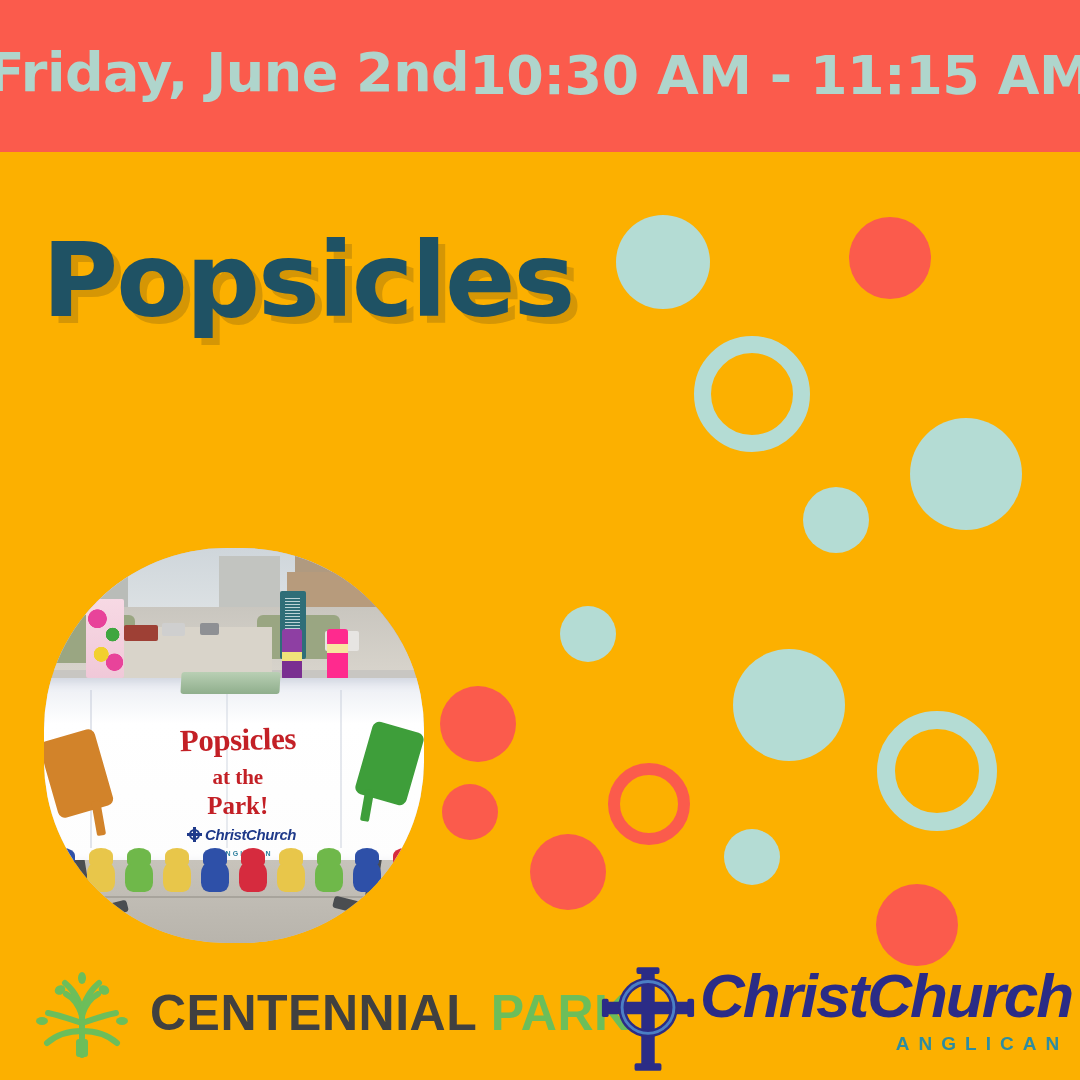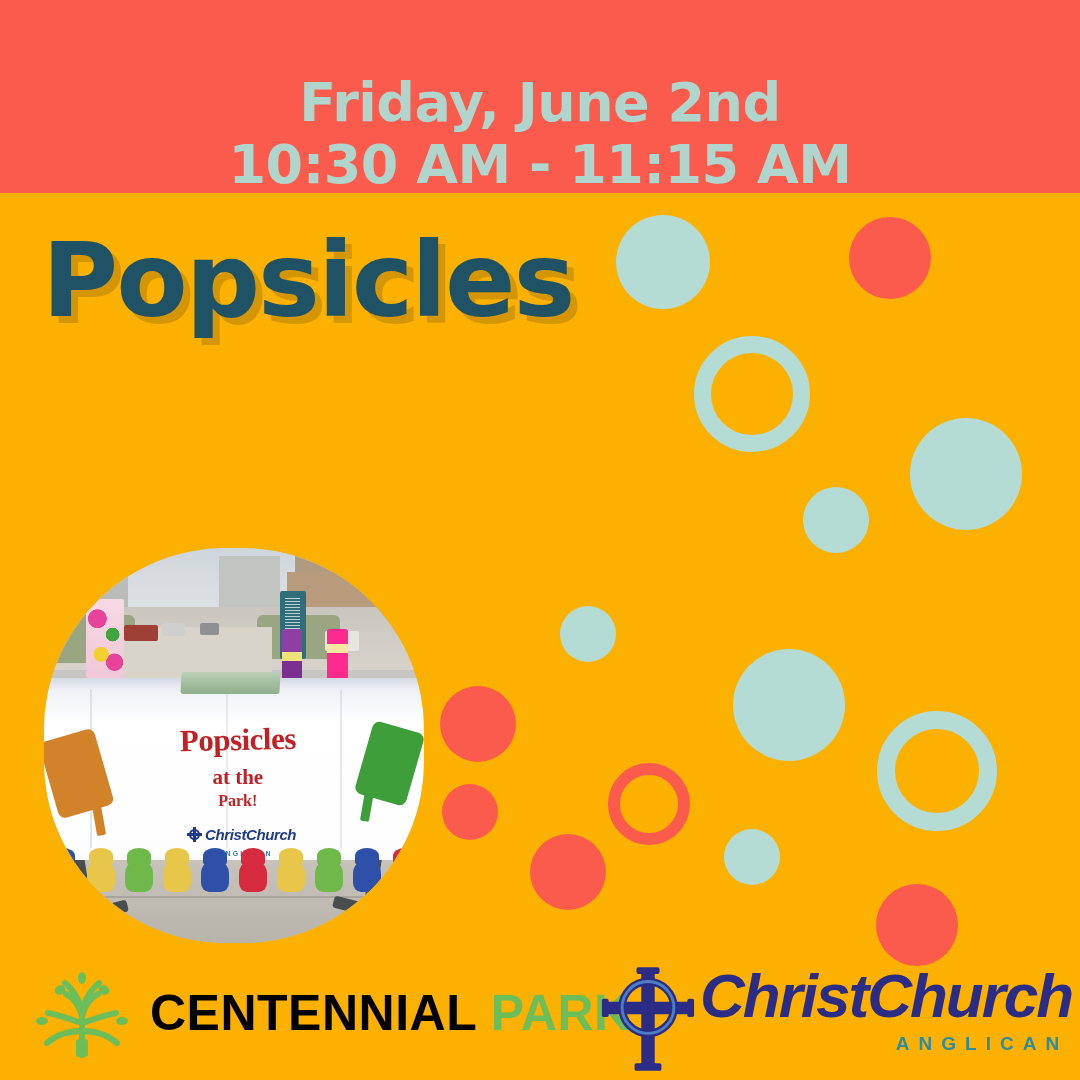--- a/index.html
+++ b/index.html
@@ -11,24 +11,24 @@
   }
   #poster{
     position:relative;
     width:1080px;height:1080px;
     background:#FCB000;
     overflow:hidden;
   }
 
   
   .header-band{
-    position:absolute;left:0;top:0;width:1080px;height:193px;
+    position:absolute;left:0;top:0;width:1080px;height:152px;
     background:#FB5B4C;
-    display:flex;flex-direction:column;
-    align-items:center;justify-content:flex-end;
+    display:flex;flex-direction:row;
+    align-items:center;justify-content:center;
     z-index:40;
   }
   .header-line{
     color:#AFD5CC;
     font-family:"DejaVu Sans", sans-serif;
     font-weight:bold;
     font-size:52px;
     line-height:1.04;
     letter-spacing:-0.5px;
     white-space:nowrap;
@@ -134,21 +134,21 @@
   .banner-sub{
     position:absolute;left:24%;top:55.5%;width:54%;
     text-align:center;color:#C32026;
     font-family:"Liberation Serif", serif;font-weight:bold;
     font-size:21px;line-height:1;
   }
   .banner-sub2{
     position:absolute;left:24%;top:62%;width:54%;
     text-align:center;color:#C32026;
     font-family:"Liberation Serif", serif;font-weight:bold;
-    font-size:16px;line-height:1;
+    font-size:25px;line-height:1;
   }
   .banner-logo{
     position:absolute;left:27%;top:70.5%;width:50%;
     display:flex;align-items:center;justify-content:center;gap:3px;
   }
   .banner-logo-txt{
     color:#1F3A8A;font-family:"Liberation Sans", sans-serif;
     font-weight:bold;font-style:italic;font-size:15px;letter-spacing:-0.4px;
   }
   .banner-logo-sub{
@@ -200,21 +200,21 @@
   .logo-park{
     position:absolute;left:30px;top:8px;
     display:flex;align-items:center;gap:16px;
   }
   .tree-icon{width:104px;height:100px;flex:0 0 auto;}
   .park-word{
     font-family:"Liberation Sans", sans-serif;
     font-weight:bold;font-size:50px;letter-spacing:0.5px;
     white-space:nowrap;line-height:1;
   }
-  .park-word .c1{color:#000000;}
+  .park-word .c1{color:#404040;}
   .park-word .c2{color:#6CBE5A;}
 
   .logo-church{
     position:absolute;left:600px;top:10px;
     display:flex;align-items:flex-start;
   }
   .celtic{width:96px;height:104px;flex:0 0 auto;margin-top:2px;}
   .church-text{display:flex;flex-direction:column;margin-left:4px;}
   .church-name{
     font-family:"Liberation Sans", sans-serif;

